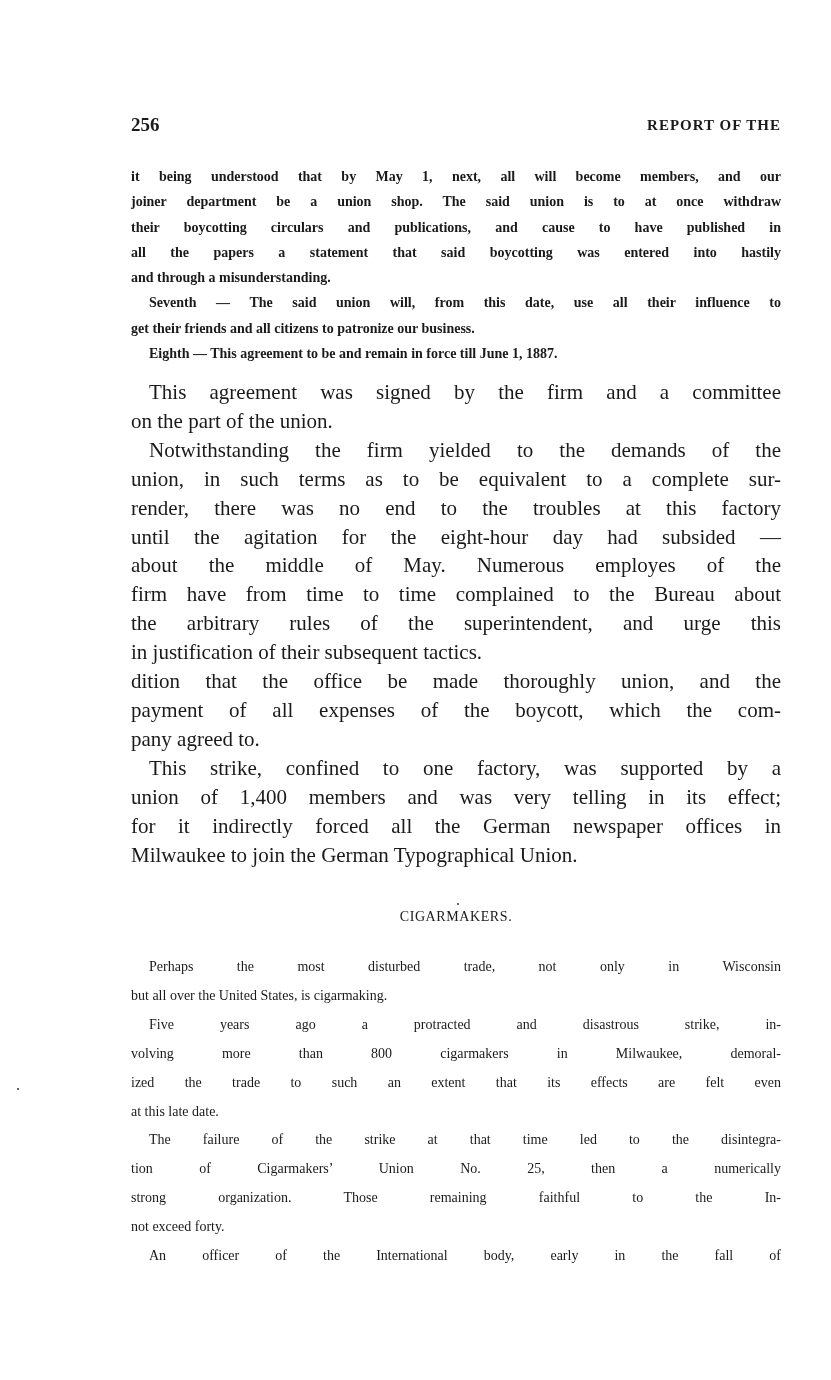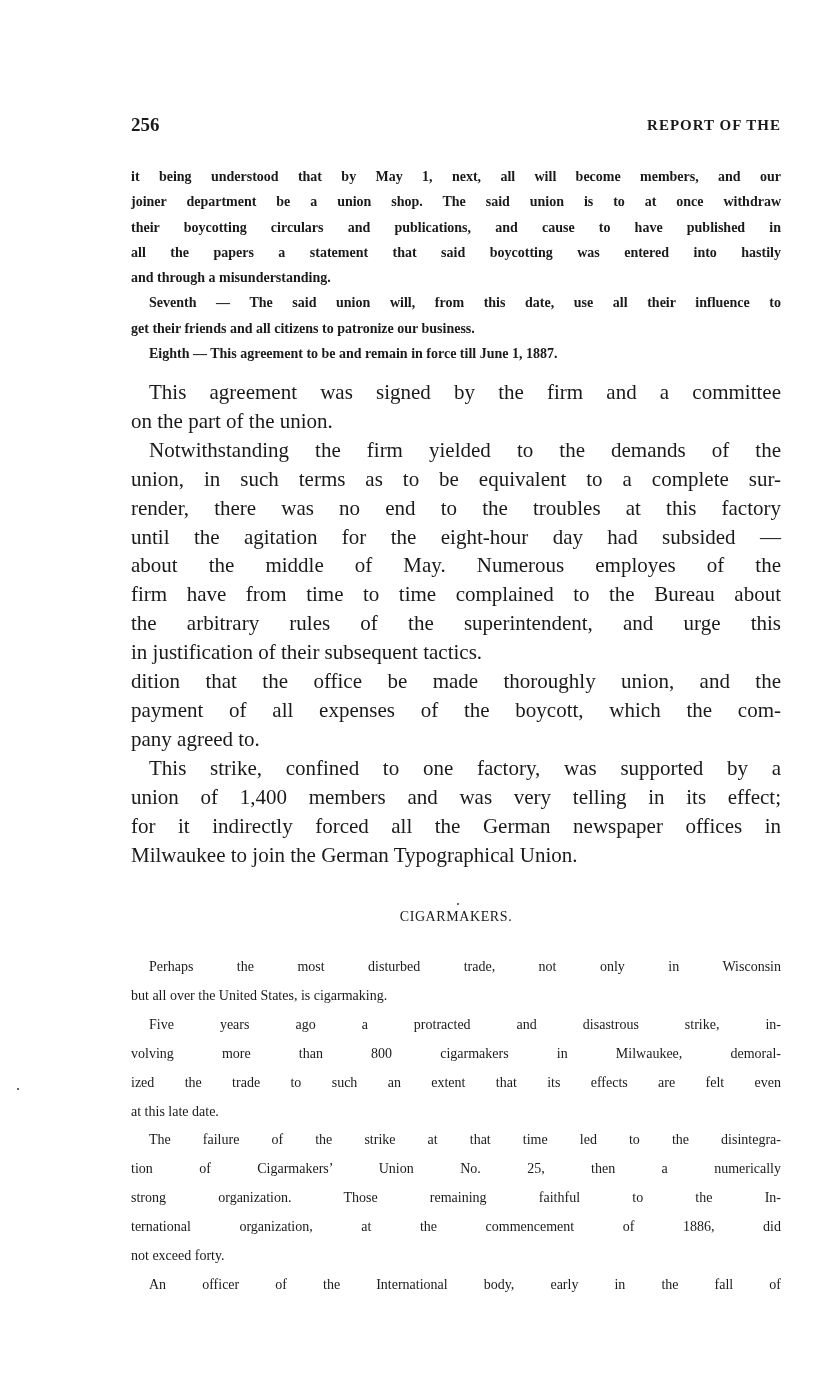--- a/index.html
+++ b/index.html
@@ -164,21 +164,20 @@
     <div>
       <span class="line indent">Five years ago a protracted and disastrous strike, in-</span>
       <span class="line">volving more than 800 cigarmakers in Milwaukee, demoral-</span>
       <span class="line">ized the trade to such an extent that its effects are felt even</span>
       <span class="line last">at this late date.</span>
     </div>
     <div>
       <span class="line indent">The failure of the strike at that time led to the disintegra-</span>
       <span class="line">tion of Cigarmakers’ Union No. 25, then a numerically</span>
       <span class="line">strong organization.  Those remaining faithful to the In-</span>
-      <span class="line">ternational organization, at the commencement of 1886, did</span>
       <span class="line last">not exceed forty.</span>
     </div>
     <div>
       <span class="line indent">An officer of the International body, early in the fall of</span>
     </div>
   </div>
 
 </div>
 
 <span class="speck" style="left:457px; top:903px;"></span>

